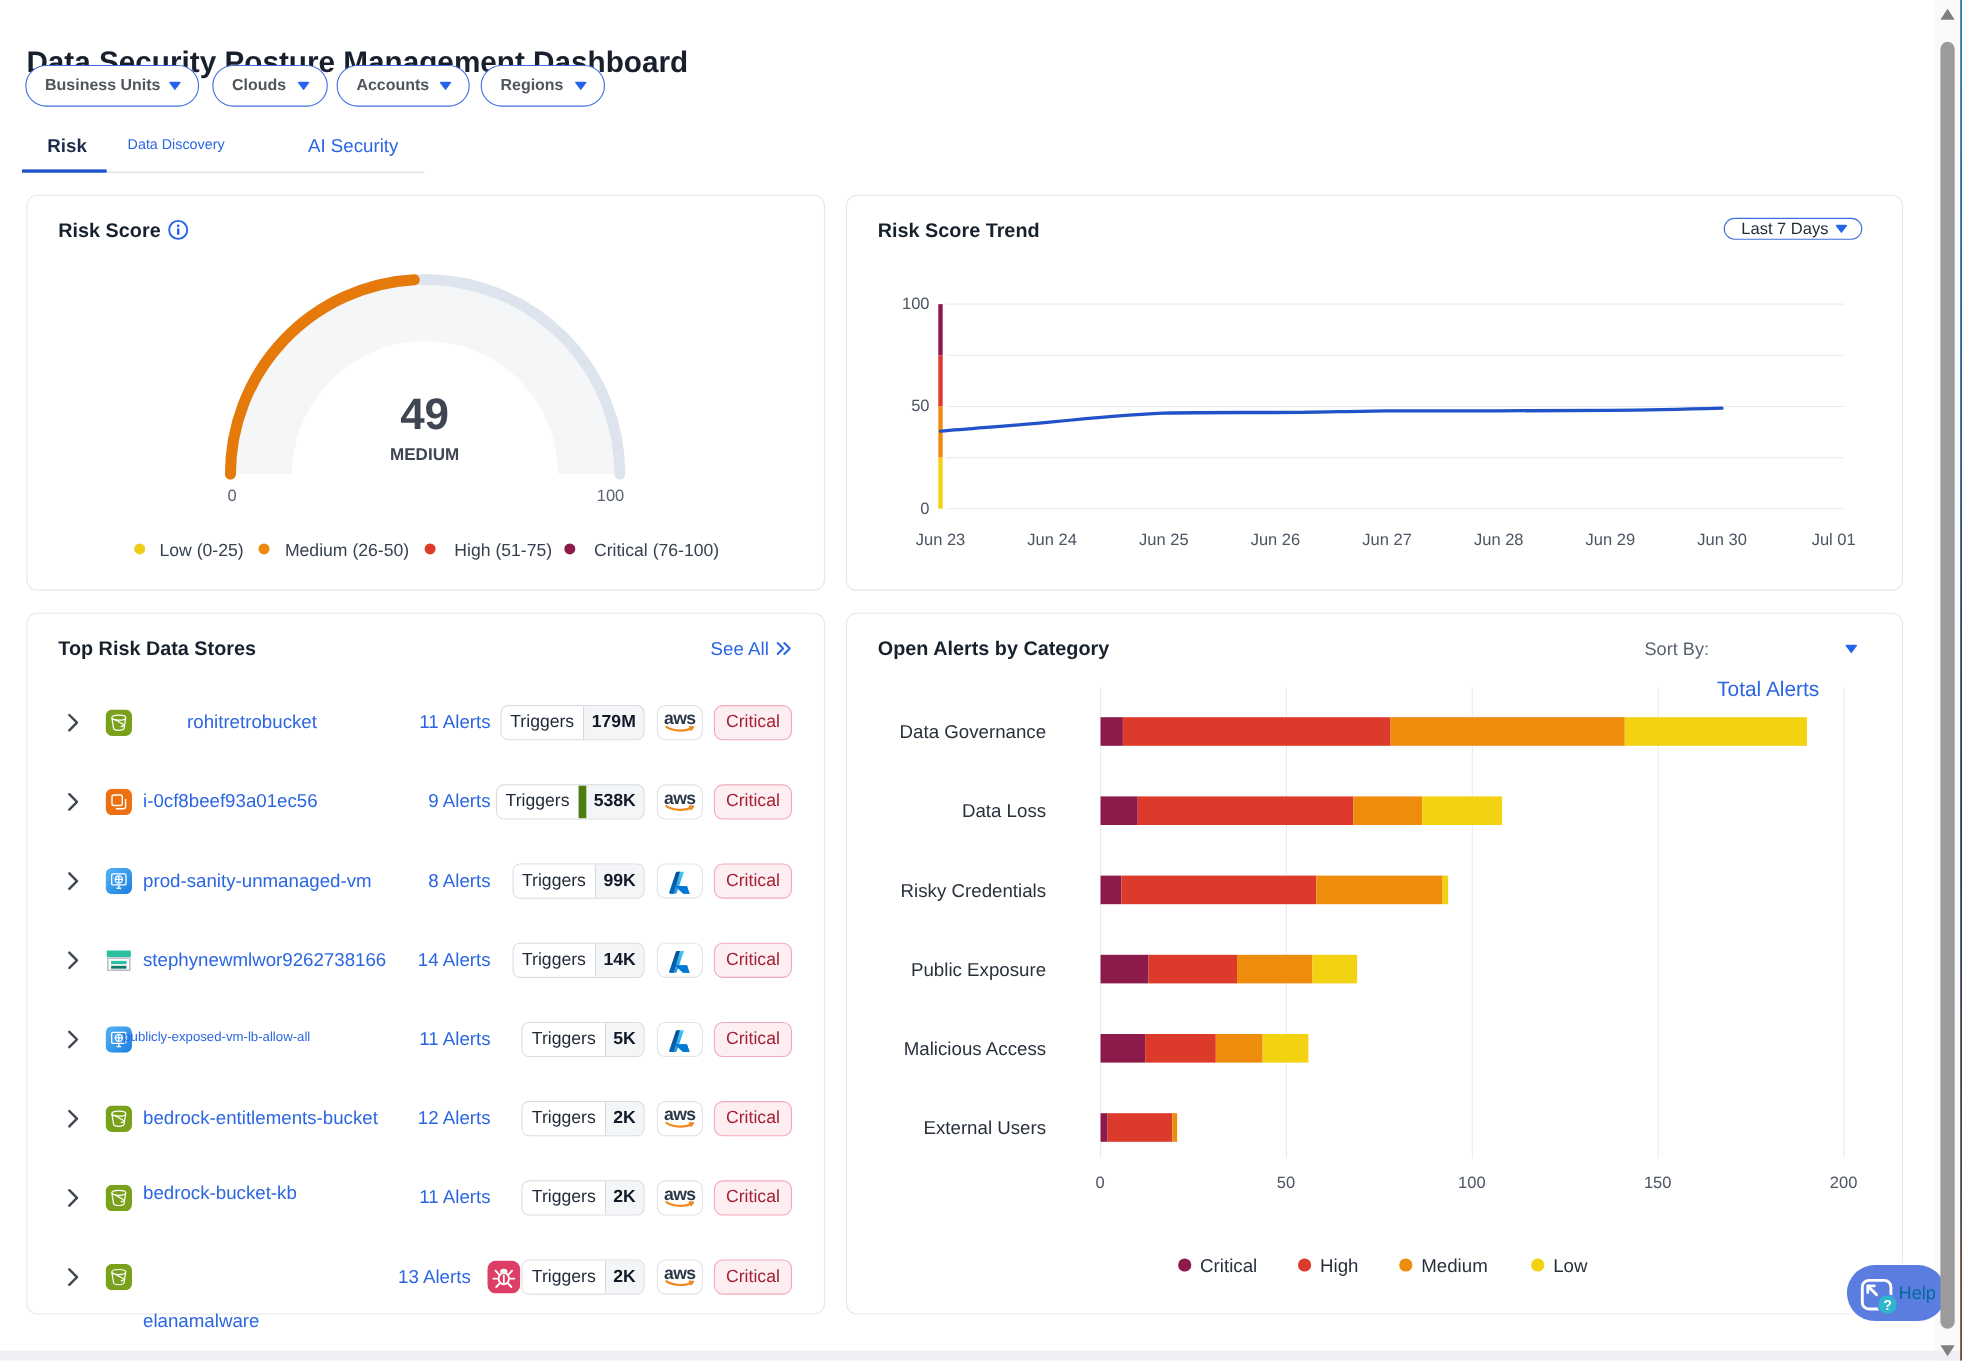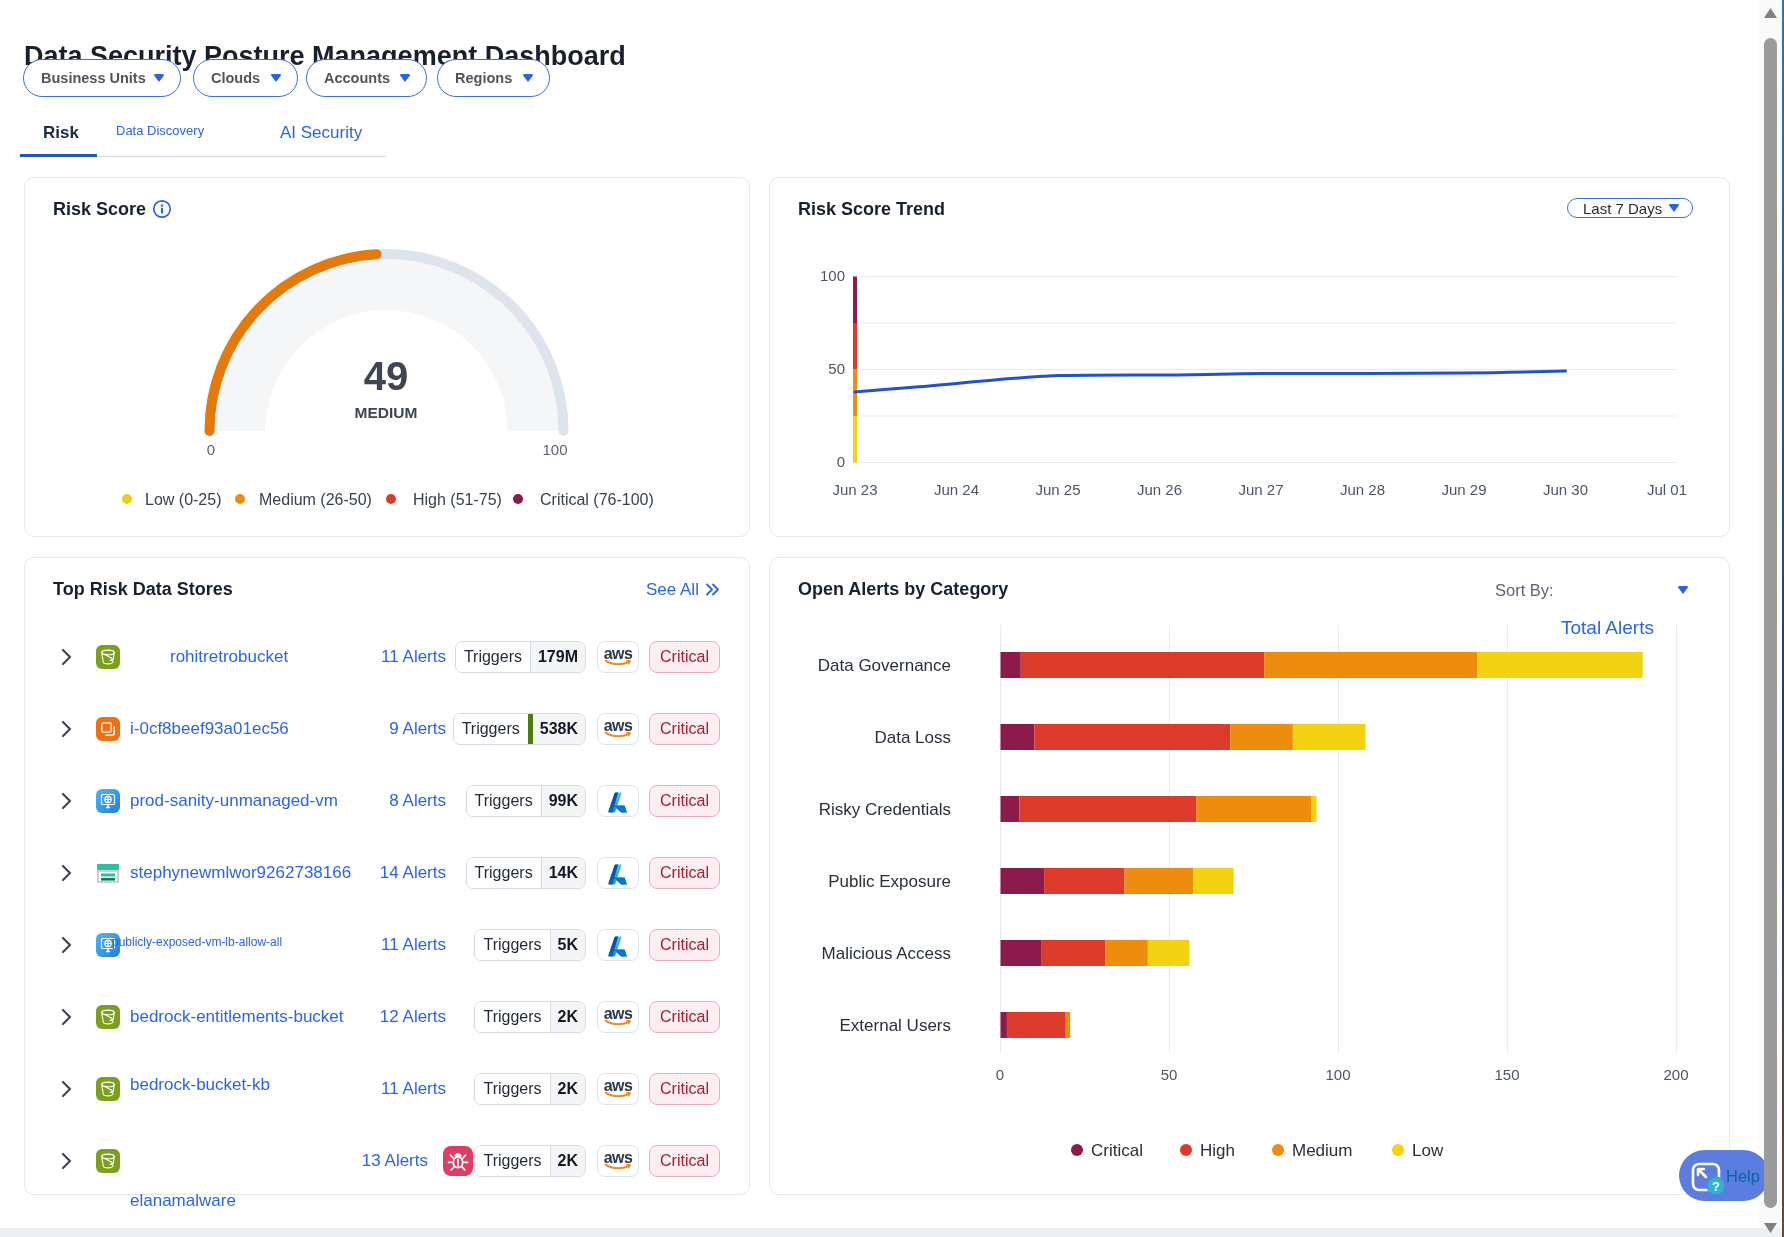--- a/index.html
+++ b/index.html
@@ -152,21 +152,21 @@
           <g stroke="#fff" stroke-width="1.3" fill="none">
             <rect x="5.8" y="5.8" width="9.4" height="9.4" rx="1.8"></rect>
             <path d="M9.3 18.2 h6.9 a2 2 0 0 0 2 -2 V9.3"></path>
           </g>
         </svg></span>
     <span class="abs blue" style="left:106px;top:8px;font-size:17px;">i-0cf8beef93a01ec56</span>
     <span class="abs blue" style="right:304px;top:8px;font-size:17px;">9 Alerts</span>
 
     <div class="abs" style="right:164px;top:2px;height:32px;display:flex;border:1px solid #d7dbe1;border-radius:7px;overflow:hidden;box-sizing:border-box;">
       <span style="padding:0 8px;display:flex;align-items:center;font-size:16px;color:#1f2937;background:#fff;">Triggers</span>
-      <span style="padding:0 7px;display:flex;align-items:center;font-size:16px;font-weight:bold;color:#111827;background:#f4f5f7;border-left:5px solid #4d7c0f;">538K</span>
+      <span style="padding:0 7px;display:flex;align-items:center;font-size:16px;font-weight:bold;color:#111827;background:#f4f5f7;border-left:7px solid #4d7c0f;">538K</span>
     </div>
     <div class="abs" style="right:111px;top:2px;width:42px;height:32px;border:1px solid #dfe3e8;border-radius:8px;display:flex;align-items:center;justify-content:center;box-sizing:border-box;">
         <svg width="34" height="26" viewBox="0 0 34 26">
           <text x="17" y="14.5" text-anchor="middle" font-size="16" font-weight="bold" fill="#2b3648" letter-spacing="-0.5">aws</text>
           <path d="M4.8 16.8 C11.5 21.2 22.5 21.2 28.7 17.4" stroke="#ef8b20" stroke-width="2" fill="none" stroke-linecap="round"></path>
           <path d="M29.2 17.1 l-3.3 -.3 m3.3 .3 l-1.9 2.6" stroke="#ef8b20" stroke-width="1.6" fill="none" stroke-linecap="round"></path>
         </svg>
       </div>
     <div class="abs" style="right:30px;top:2px;width:71px;height:32px;background:#fdeef1;border:1px solid #f2a9b9;border-radius:8px;display:flex;align-items:center;justify-content:center;box-sizing:border-box;font-size:16px;color:#a32135;">Critical</div>
   </div>

